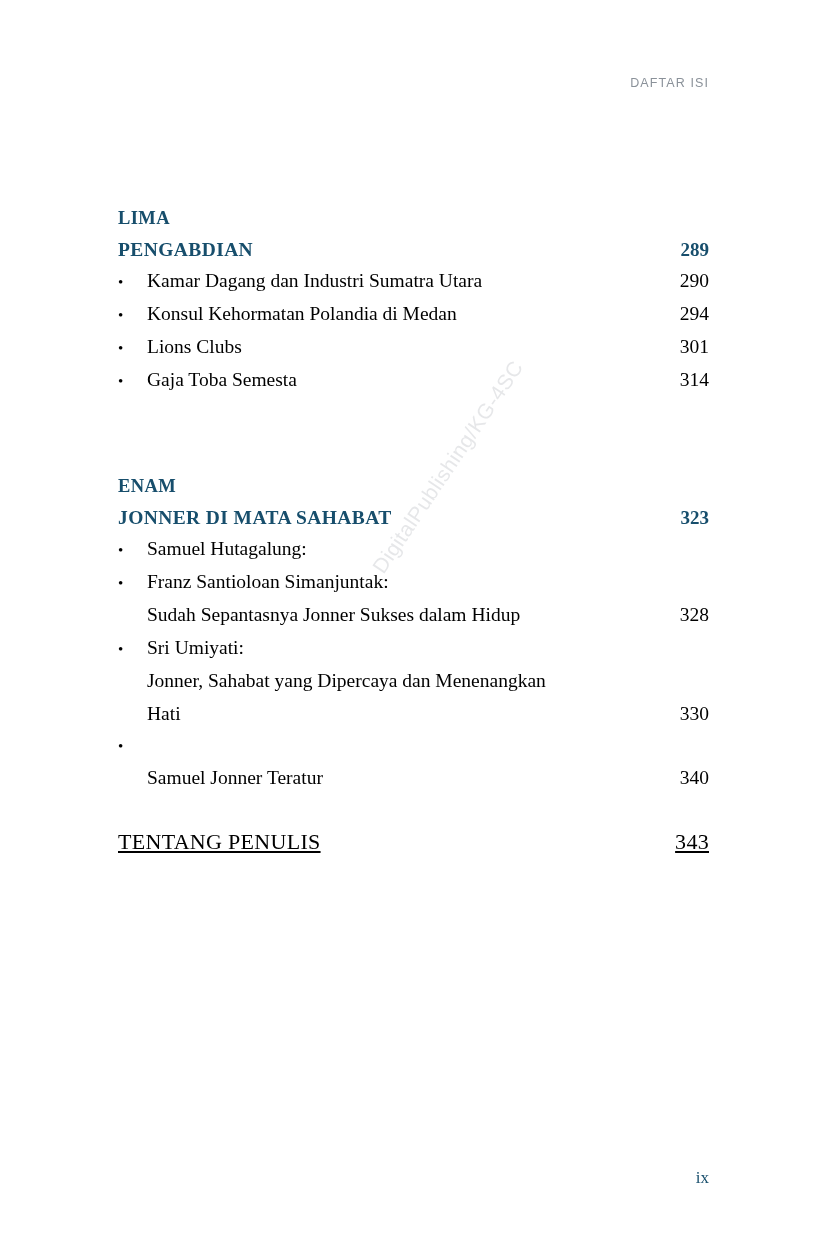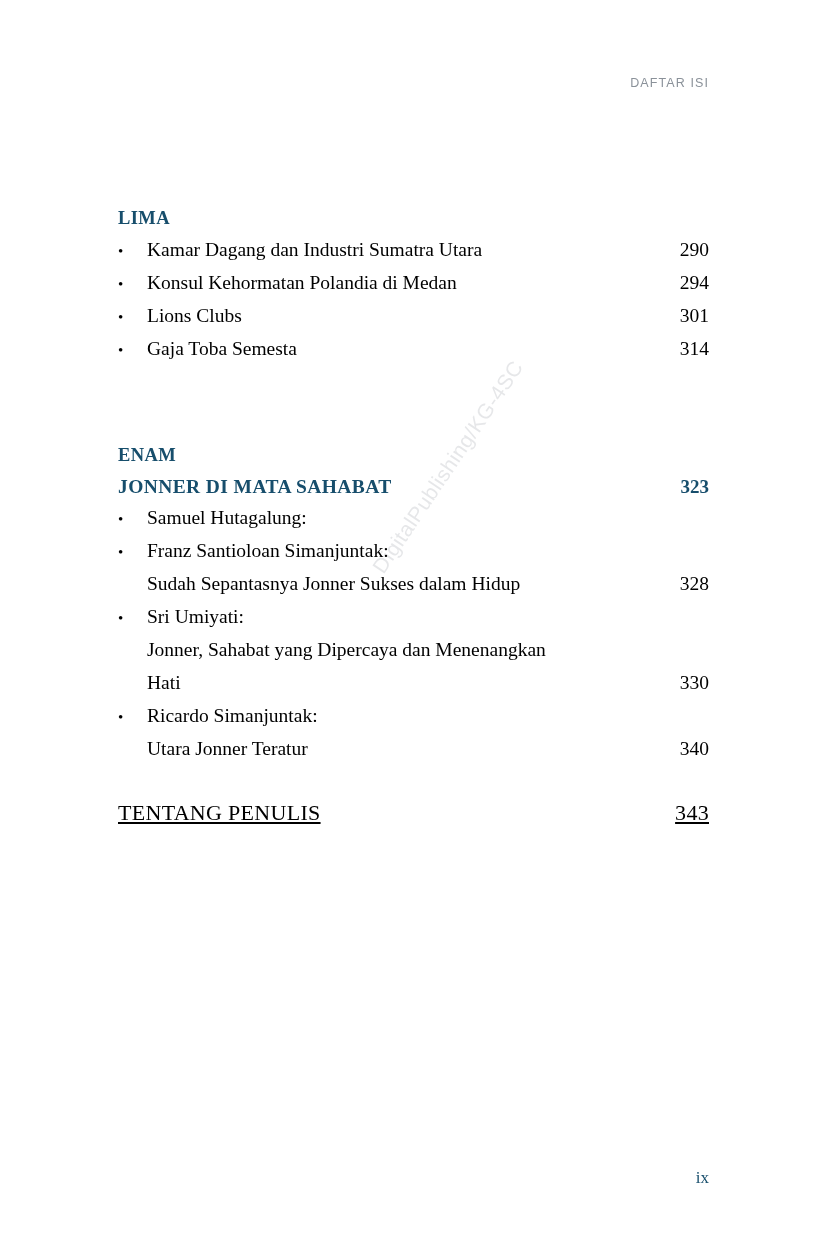--- a/index.html
+++ b/index.html
@@ -170,20 +170,24 @@
 
 <div class="page">
 
   <div class="running-header">DAFTAR ISI</div>
 
   <div class="watermark">DigitalPublishing/KG-4SC</div>
 
   <div class="toc" id="toc-root">
       <div class="section">
         <div class="sec-part">LIMA</div>
+        <div class="sec-title-row">
+          <span class="sec-title">PENGABDIAN</span>
+          <span class="sec-page">289</span>
+        </div>
         <ul class="entries">
           <li class="entry">
             <div class="entry-line">
               <span class="bullet-cell">•</span>
               <span class="entry-text">Kamar Dagang dan Industri Sumatra Utara</span>
               <span class="entry-page">290</span>
             </div>
           </li>
           <li class="entry">
             <div class="entry-line">
@@ -248,26 +252,25 @@
             </div>
             <div class="entry-line">
               <span class="bullet-cell empty">•</span>
               <span class="entry-text">Hati</span>
               <span class="entry-page">330</span>
             </div>
           </li>
           <li class="entry">
             <div class="entry-line">
               <span class="bullet-cell">•</span>
-              <span class="entry-text">Ricardo Simanjuntak:</span>
-              <span class="entry-page"></span>
-            </div>
-            <div class="entry-line">
-              <span class="bullet-cell empty">•</span>
-              <span class="entry-text">Utara Jonner Teratur</span>
+              <span class="entry-page"></span>
+            </div>
+            <div class="entry-line">
+              <span class="bullet-cell empty">•</span>
+              <span class="entry-text">Samuel Jonner Teratur</span>
               <span class="entry-page">340</span>
             </div>
           </li>
         </ul>
       </div>
       <div class="gap"></div>
       <div class="final-row">
         <span class="final-title">TENTANG PENULIS</span>
         <span class="final-page">343</span>
       </div>

